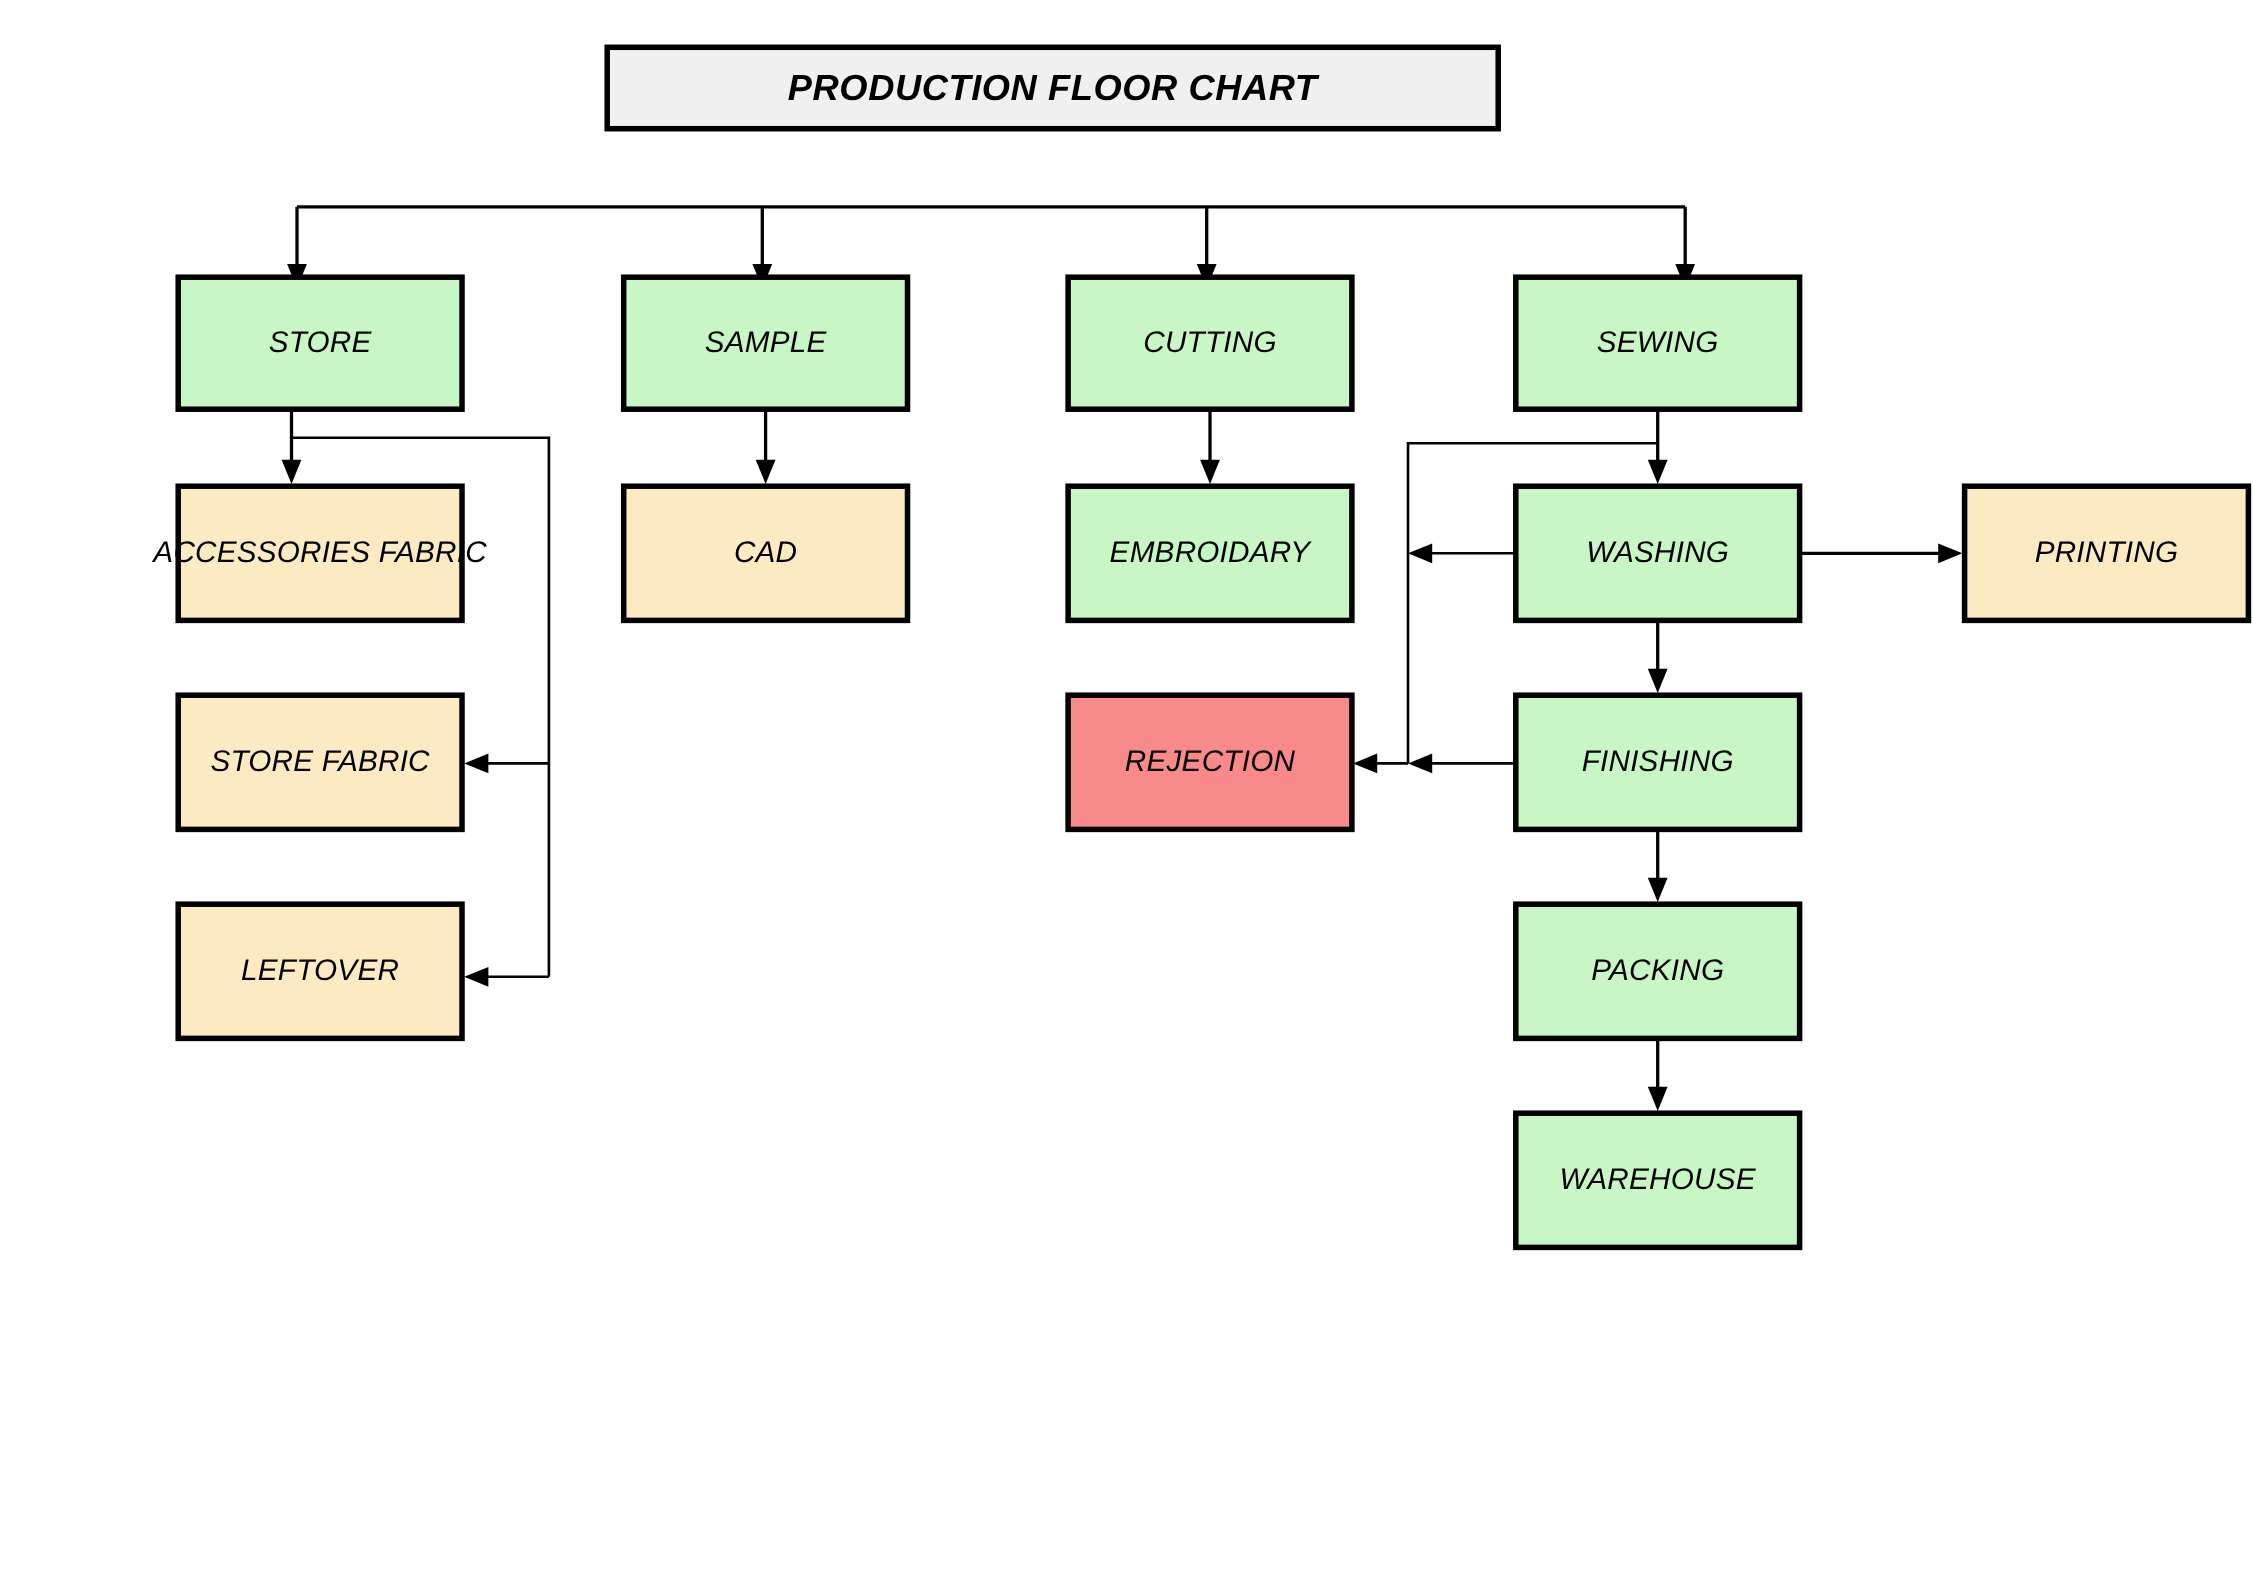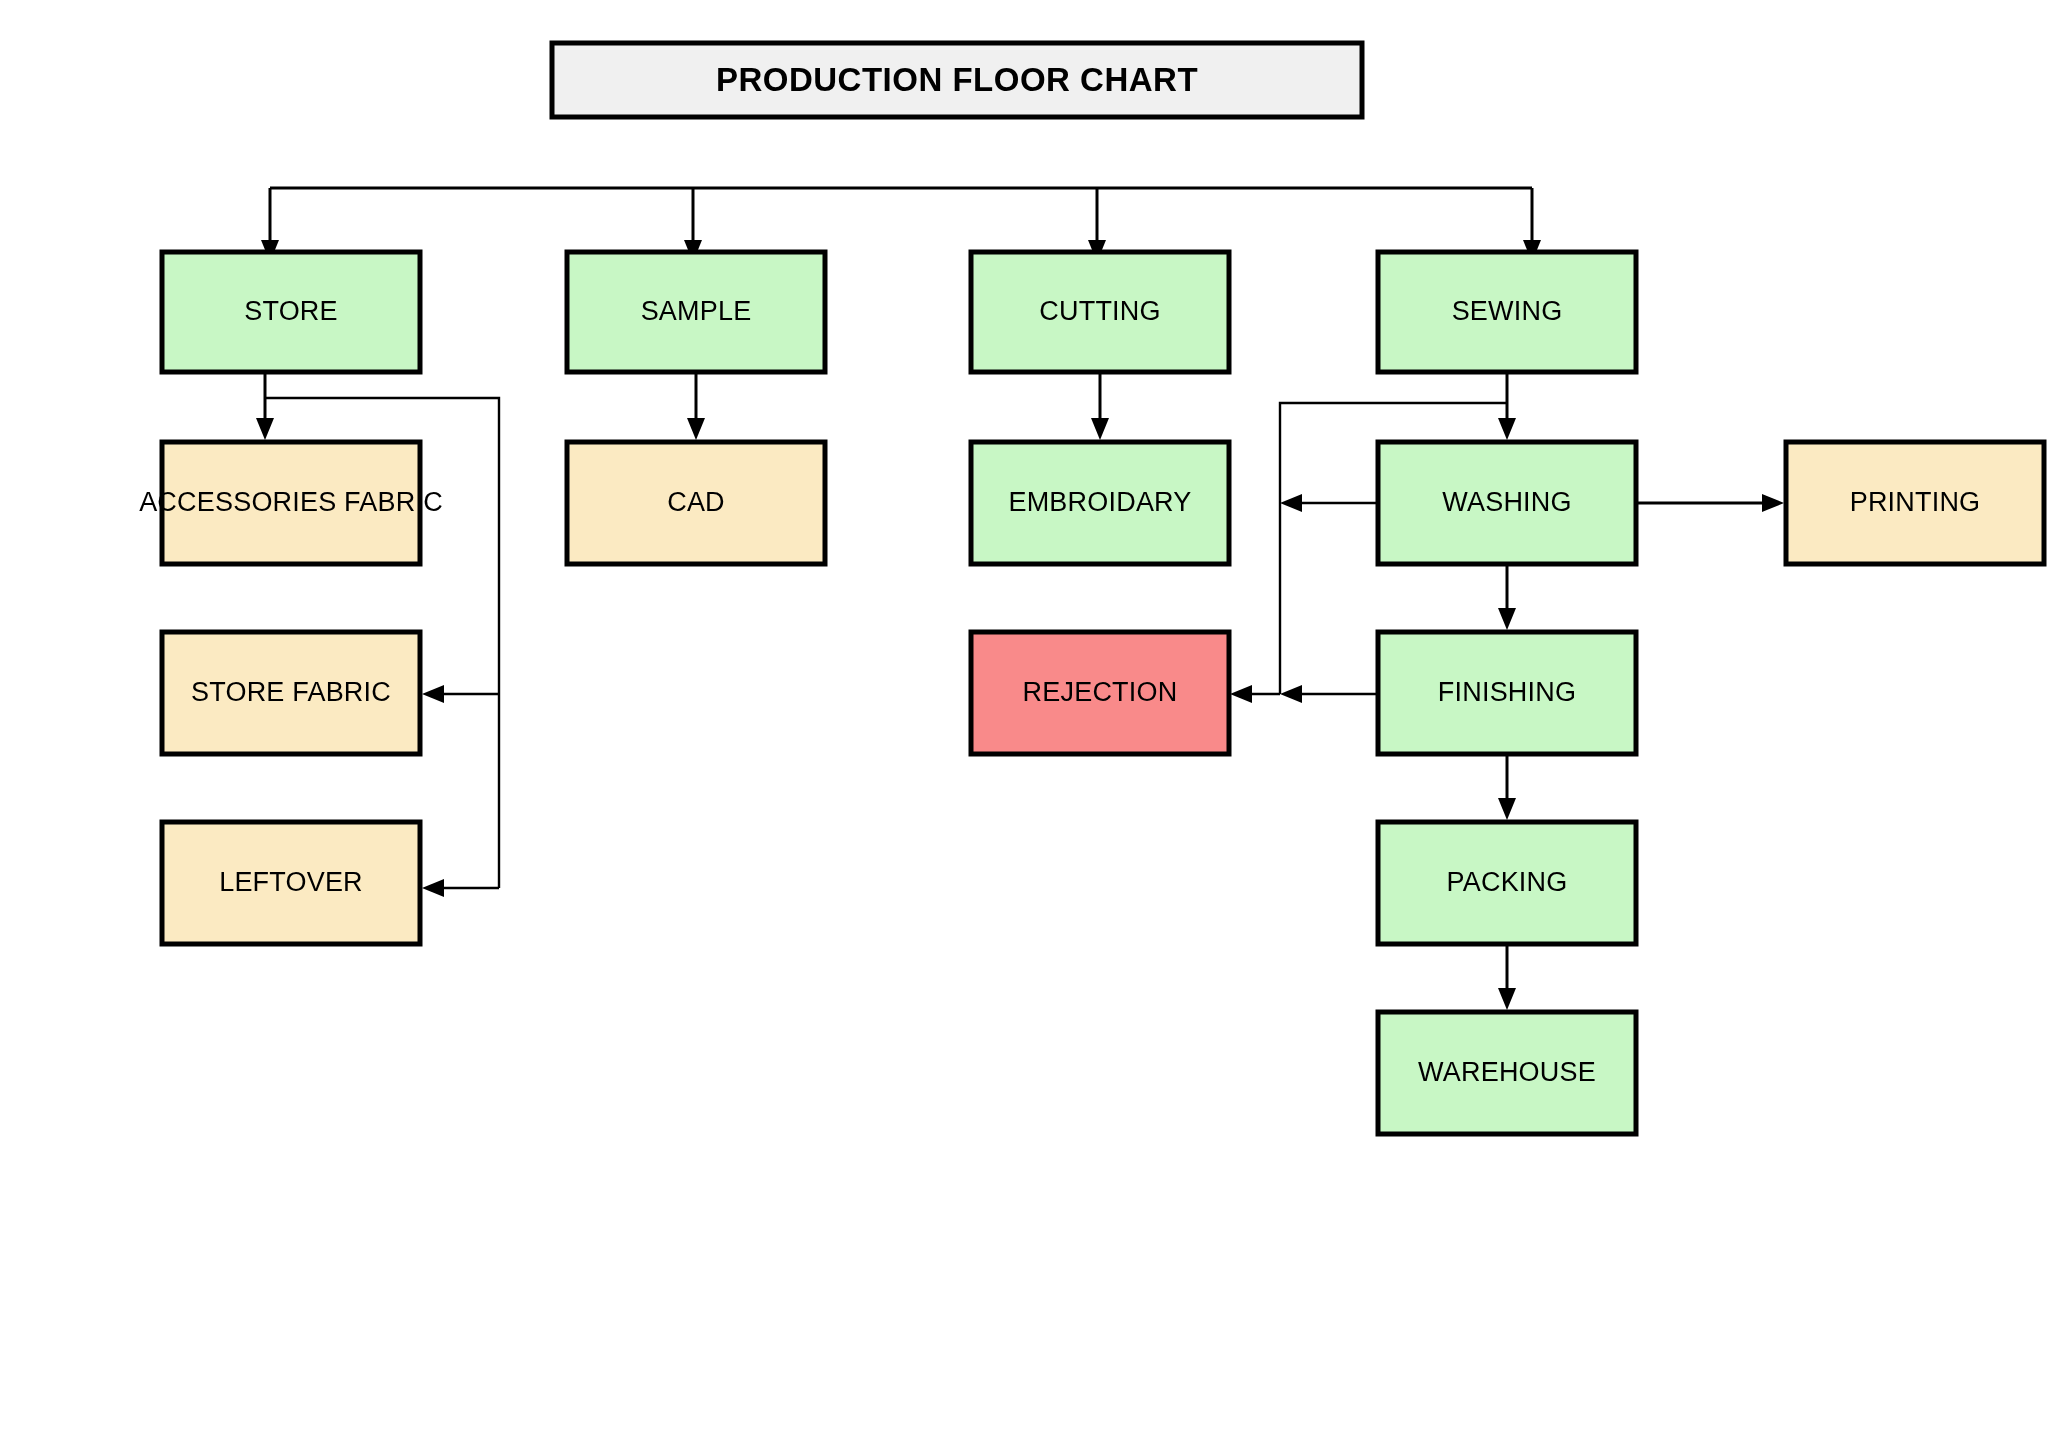--- a/index.html
+++ b/index.html
@@ -10,20 +10,21 @@
   }
   body {
     font-family: "Liberation Sans", sans-serif;
   }
   #chart-root {
     position: relative;
     width: 2048px;
     height: 1411px;
     background: #ffffff;
     overflow: hidden;
+    font-style: italic;
   }
   svg.flow-canvas {
     position: absolute;
     left: 0;
     top: 0;
     width: 2048px;
     height: 1449px;
     display: block;
   }
   .node-rect {

